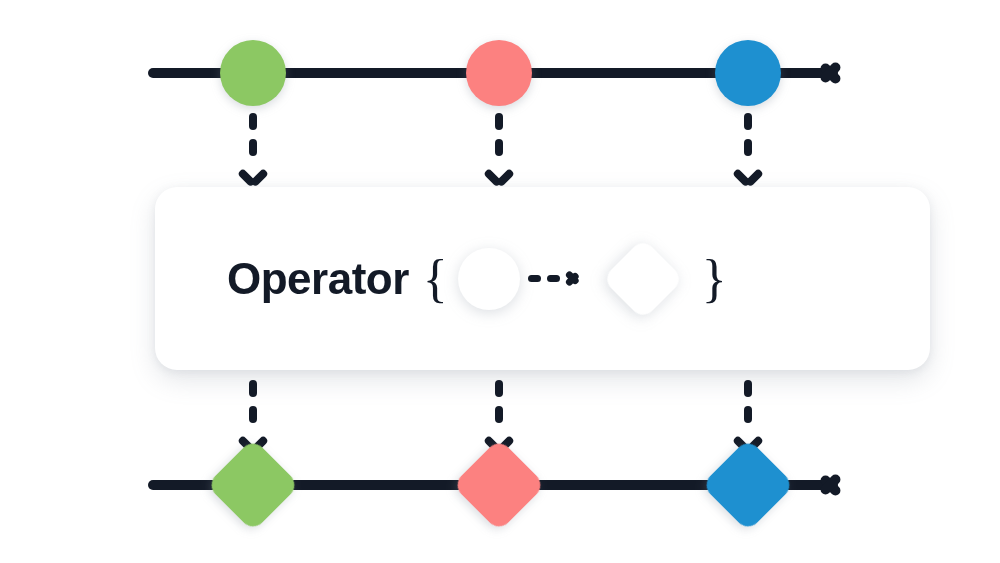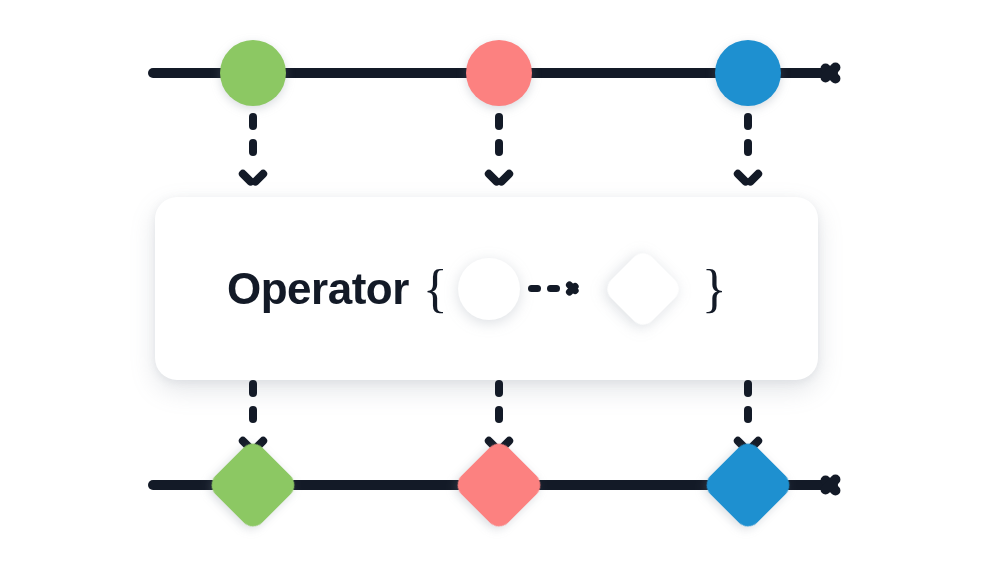--- a/index.html
+++ b/index.html
@@ -127,22 +127,22 @@
   .connector.lower { top: 380px; }
 
   .c-x1 { left: 249px; }
   .c-x2 { left: 495px; }
   .c-x3 { left: 744px; }
 
   
   #operator-card {
     position: absolute;
     left: 155px;
-    top: 197px;
-    width: 663px;
+    top: 187px;
+    width: 775px;
     height: 183px;
     background: #ffffff;
     border-radius: 22px;
     box-shadow: 0 10px 26px rgba(120,130,145,0.20),
                 0 2px 8px rgba(120,130,145,0.12);
     display: flex;
     align-items: center;
     justify-content: flex-start;
     padding-left: 72px;
     box-sizing: border-box;

